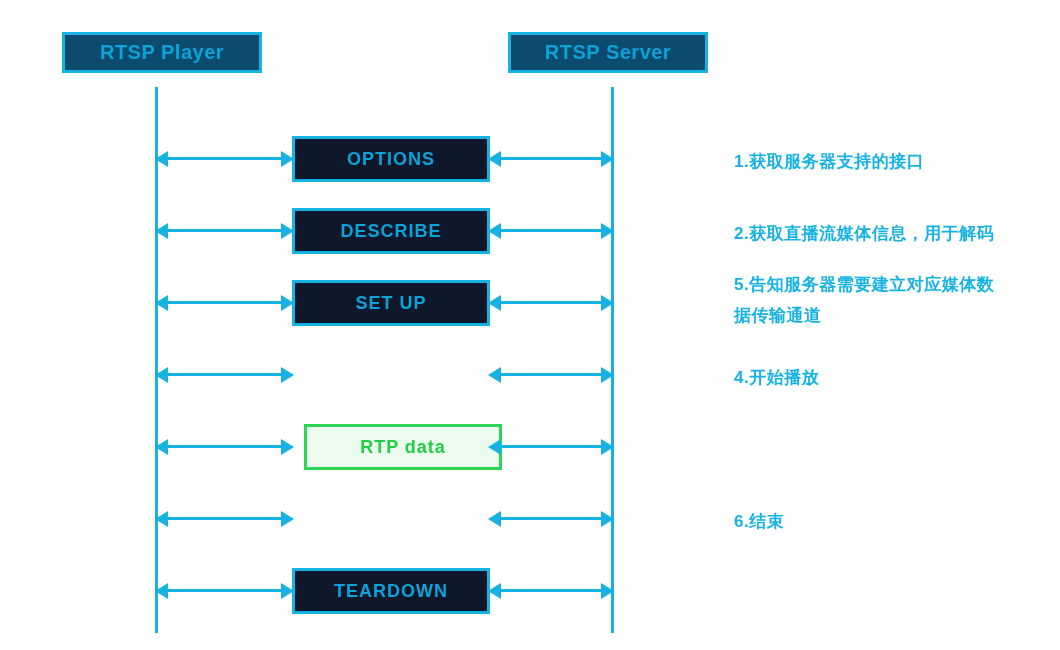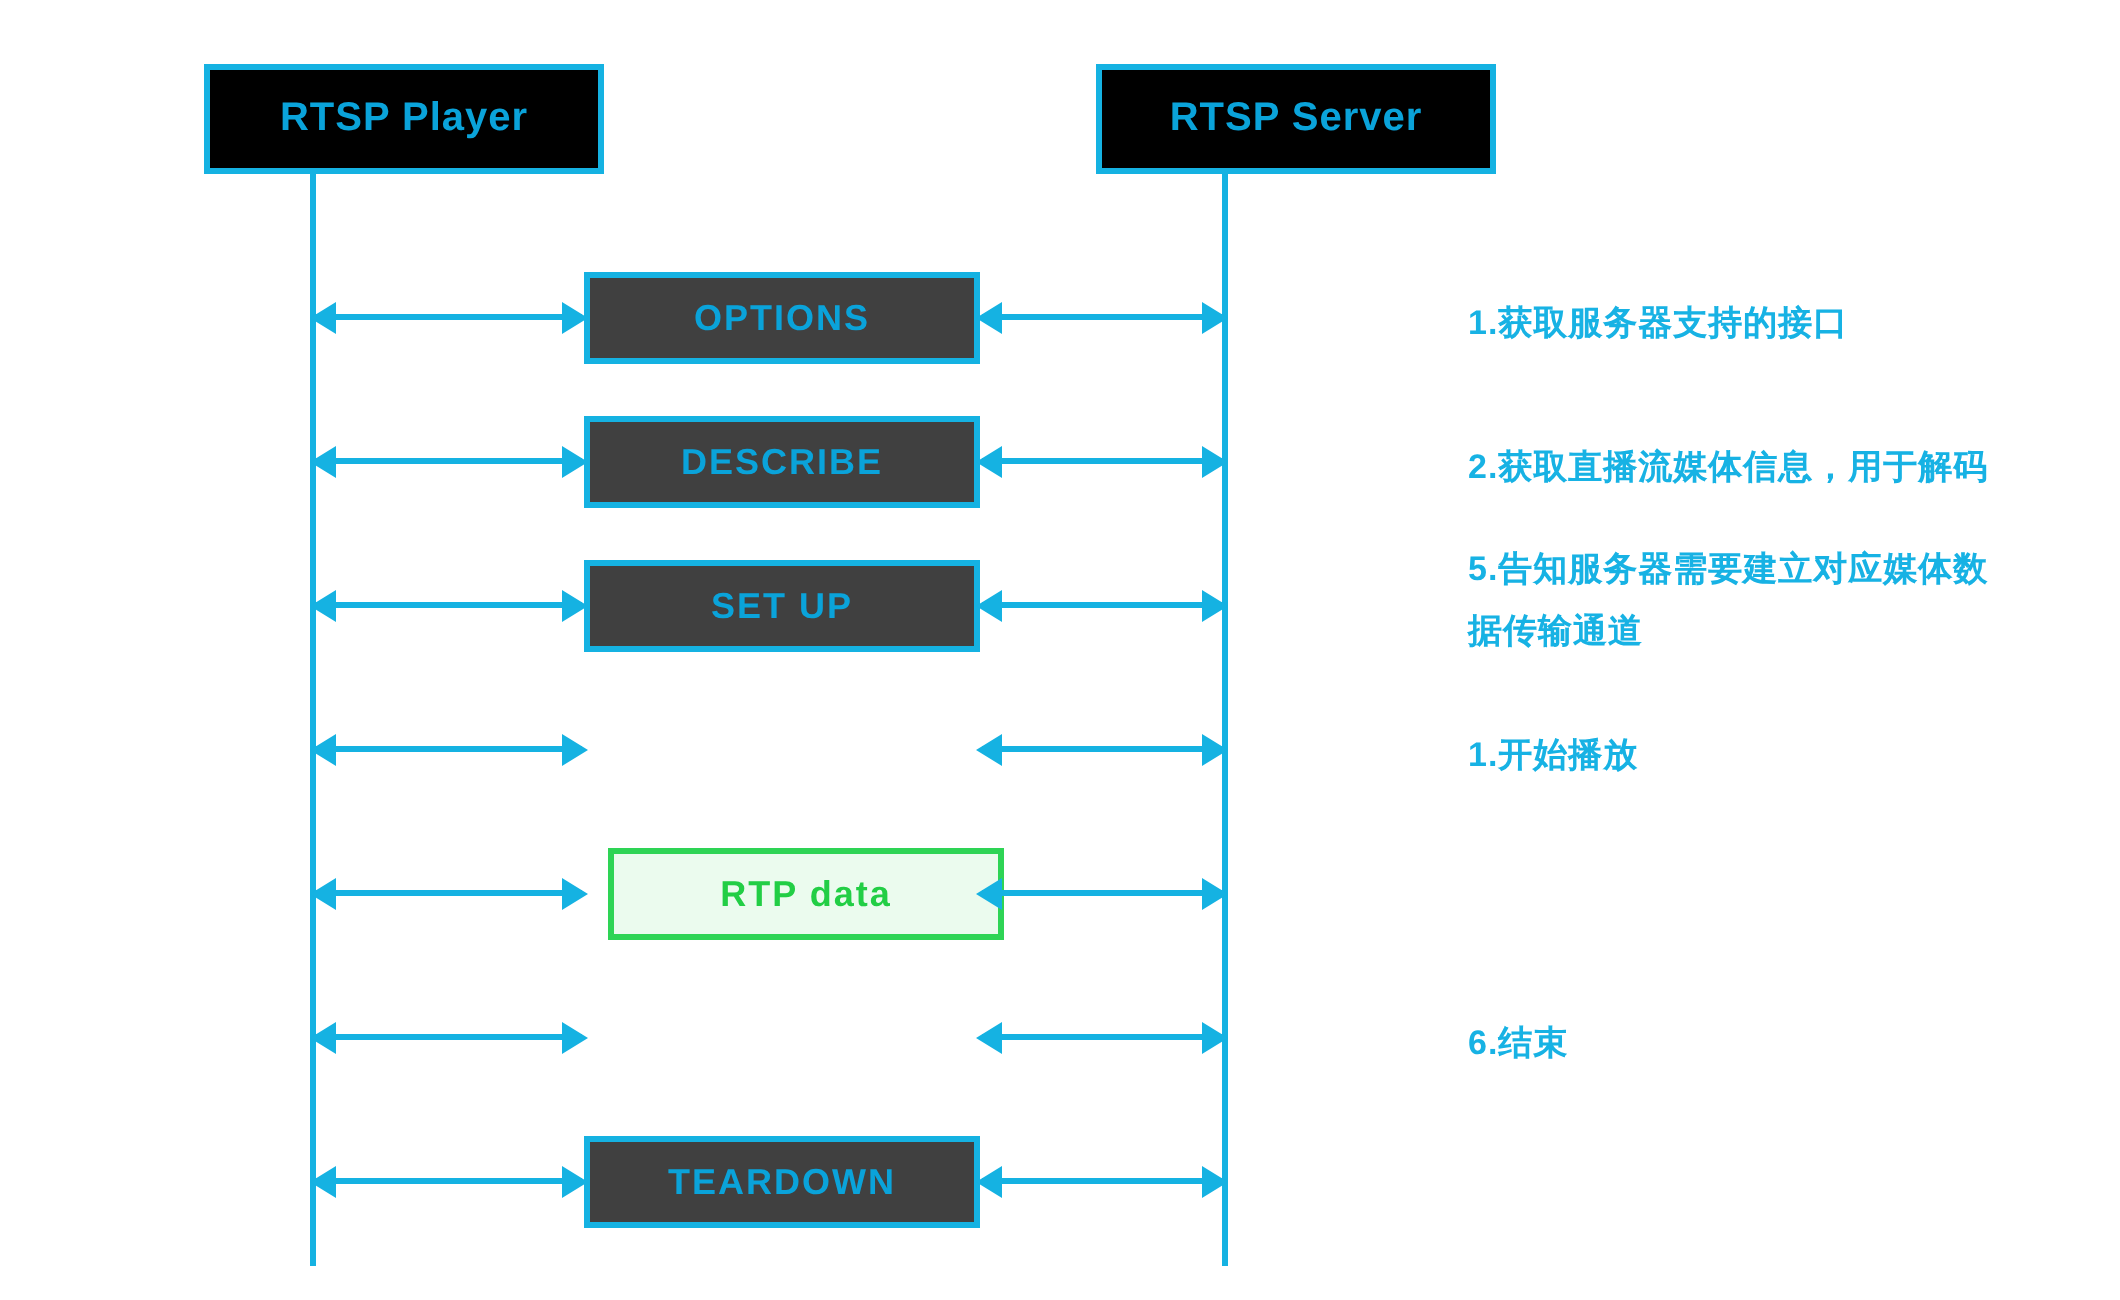--- a/index.html
+++ b/index.html
@@ -5,46 +5,45 @@
   html,body{margin:0;padding:0;background:#ffffff;}
   #canvas{
     position:relative;
     width:1060px;height:650px;
     background:#ffffff;
     font-family:"Liberation Sans", sans-serif;
     overflow:hidden;
   }
   
   .actor{
-    position:absolute;top:32px;width:200px;height:55px;
+    position:absolute;top:32px;width:200px;height:41px;
     box-sizing:border-box;
     border:3px solid #15b2e2;
-    background:#000000;
+    background:#0c4a6e;
     color:#0aa3da;
     font-size:20px;font-weight:bold;
     display:flex;align-items:center;justify-content:center;
     letter-spacing:0.5px;
-    margin-left:40px;
   }
   #actor-player{left:62px;}
   #actor-server{left:508px;justify-content:center;}
   
   .lifeline{
     position:absolute;top:87px;width:3px;height:546px;
     background:#15b2e2;
   }
   #lifeline-player{left:155px;}
   #lifeline-server{left:611px;}
   
   .row{position:absolute;left:0;width:1060px;height:46px;}
   .msgbox{
     position:absolute;left:292px;width:198px;height:46px;
     box-sizing:border-box;
     border:3px solid #15b2e2;
-    background:#404040;
+    background:#0f172a;
     color:#0aa3da;
     font-size:18px;font-weight:bold;letter-spacing:1px;
     display:flex;align-items:center;justify-content:center;
   }
   .row.green .msgbox{
     border-color:#2ed455;
     background:#ebfbee;
     color:#22ce45;
     margin-left:12px;
   }
@@ -197,19 +196,19 @@
     <div>1.获取服务器支持的接口</div>
   </div>
   <div class="note" style="top:218px">
     <div>2.获取直播流媒体信息，用于解码</div>
   </div>
   <div class="note" style="top:269px">
     <div>5.告知服务器需要建立对应媒体数</div>
     <div>据传输通道</div>
   </div>
   <div class="note" style="top:362px">
-    <div>1.开始播放</div>
+    <div>4.开始播放</div>
   </div>
   <div class="note" style="top:506px">
     <div>6.结束</div>
   </div>
 
 </div>
 
 </body></html>

